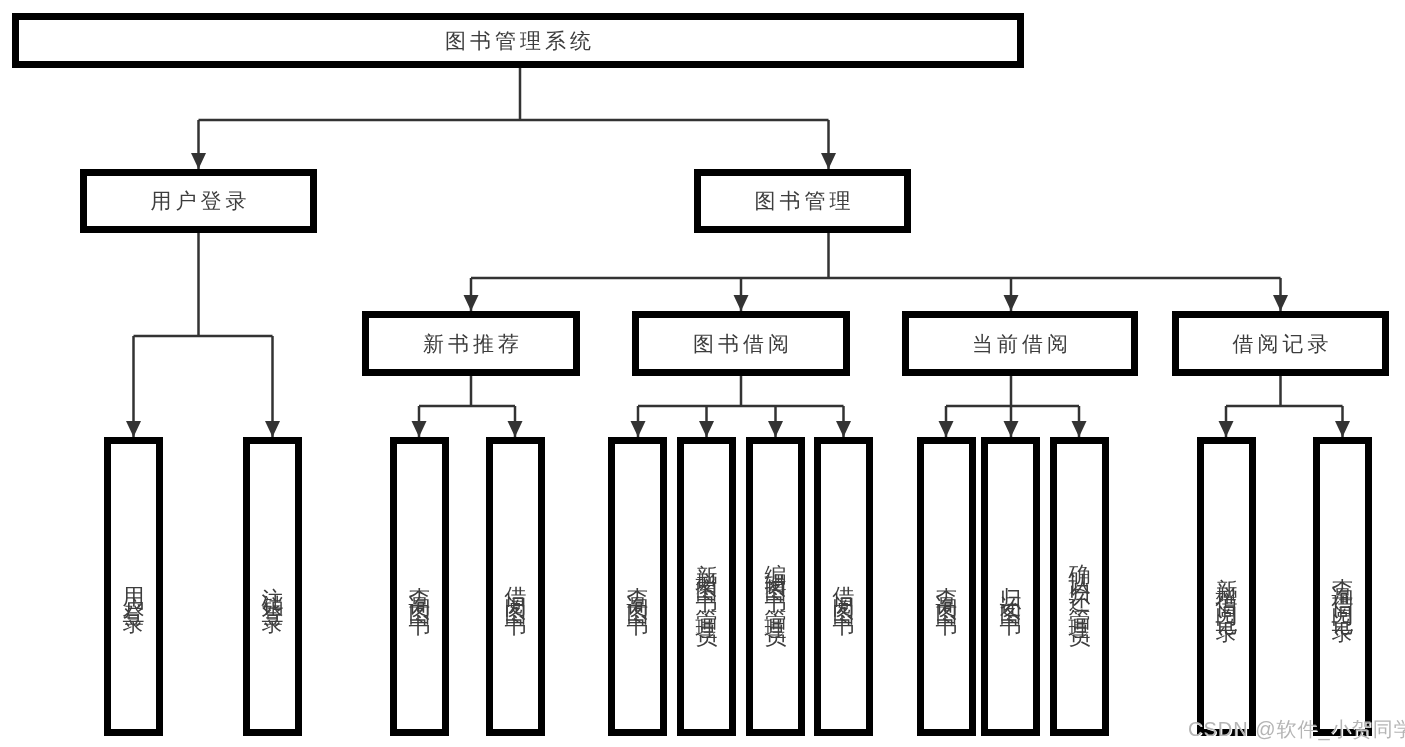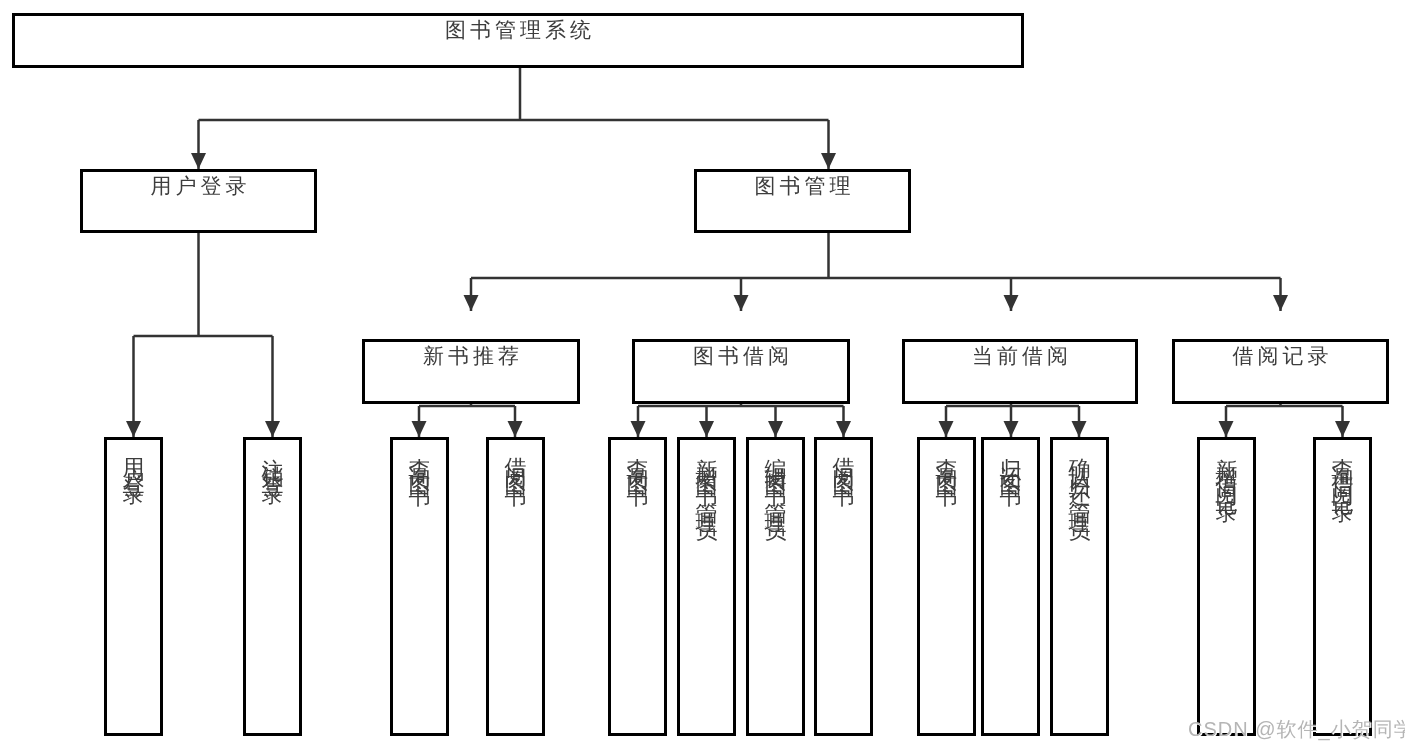--- a/index.html
+++ b/index.html
@@ -12,35 +12,36 @@
     overflow: hidden;
   }
   #wires {
     position: absolute;
     left: 0; top: 0;
     width: 1405px; height: 747px;
   }
   .box {
     position: absolute;
     box-sizing: border-box;
-    border: 3px solid #000000;
+    border: 7px solid #000000;
     background: #ffffff;
     display: flex;
+    align-items: center;
     justify-content: center;
   }
   .h-label {
     font-size: 21px;
     letter-spacing: 4px;
     text-indent: 4px;
     color: #3d3d3d;
     white-space: nowrap;
   }
   .root  { left: 12px;  top: 13px;  width: 1012px; height: 55px; }
   .l2    { top: 169px; height: 64px; }
-  .l3    { top: 311px; height: 65px; margin-top: 28px; }
+  .l3    { top: 311px; height: 65px; }
   .leaf  { top: 437px; height: 299px; width: 59px; }
   .v-label {
     writing-mode: vertical-rl;
     text-orientation: mixed;
     font-size: 22px;
     line-height: 1;
     letter-spacing: 9px;
     color: #3d3d3d;
     white-space: nowrap;
   }

